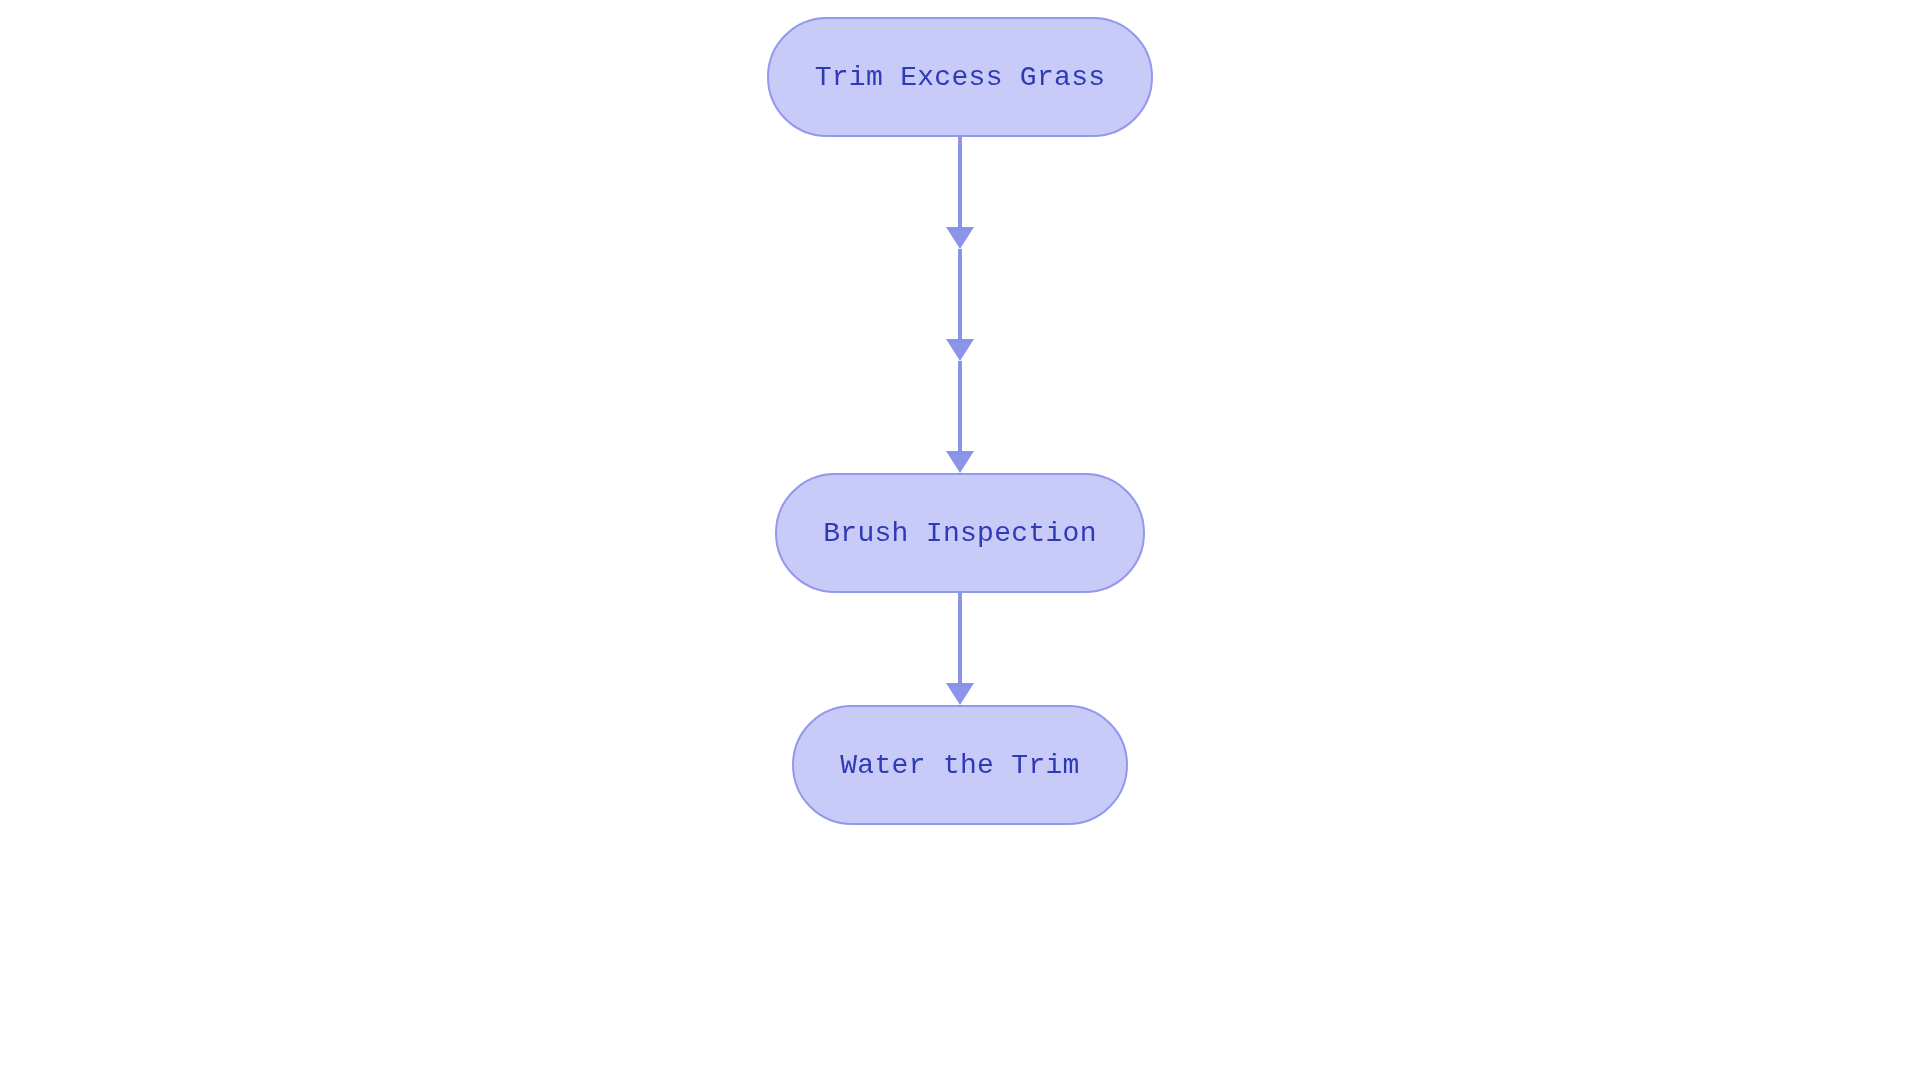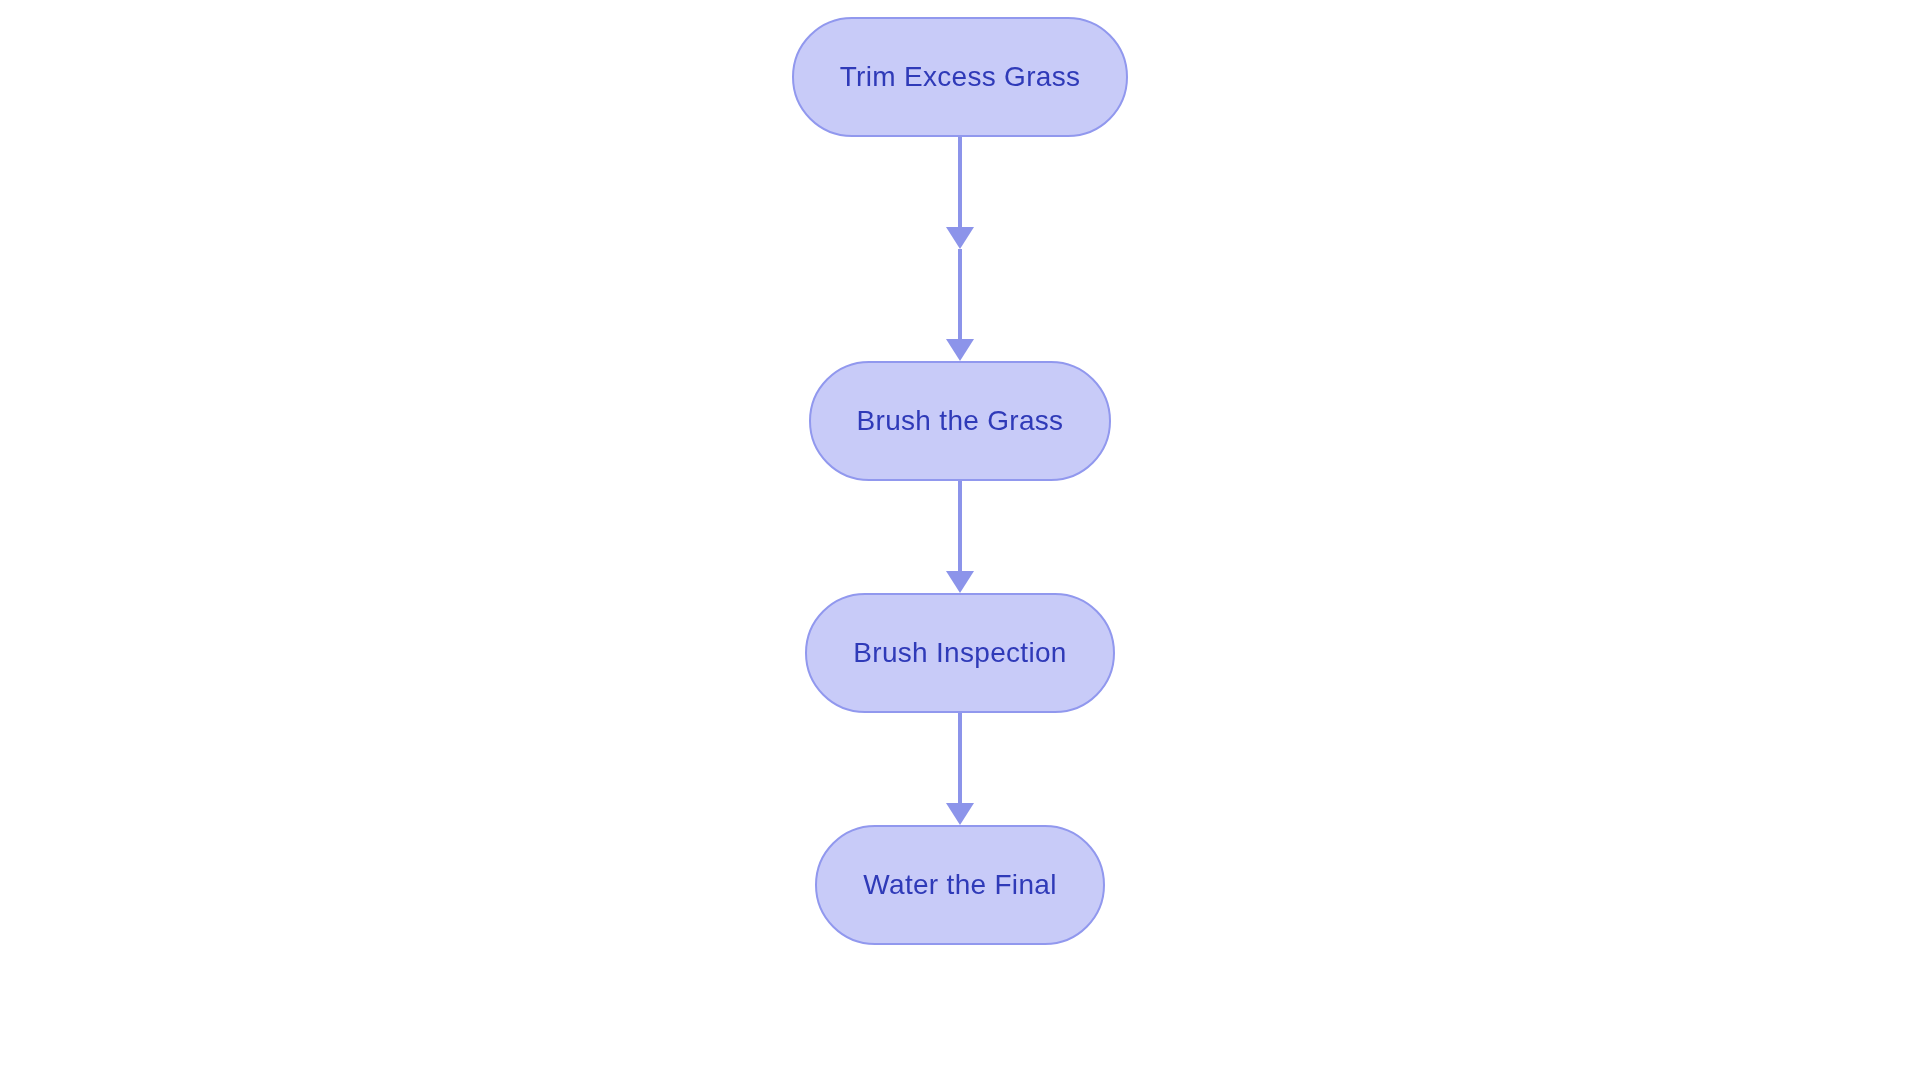--- a/index.html
+++ b/index.html
@@ -17,20 +17,21 @@
     overflow: hidden;
     font-family: "Liberation Sans", sans-serif;
   }
   .canvas {
     width: 1920px;
     height: 1083px;
     display: flex;
     flex-direction: column;
     align-items: center;
     padding-top: 17px;
+    font-family: Liberation Mono, monospace;
   }
   .flow-node {
     height: 120px;
     border-radius: 60px;
     background: var(--node-fill);
     border: 2px solid var(--node-border);
     color: var(--node-text);
     font-size: 28px;
     letter-spacing: 0.3px;
     display: flex;
@@ -72,29 +73,28 @@
     <div class="arrow-shaft"></div>
     <div class="arrow-head"></div>
   </div>
 
 
   <div class="flow-arrow">
     <div class="arrow-shaft"></div>
     <div class="arrow-head"></div>
   </div>
 
-  <div class="flow-node">Brush the Grass</div>
 
   <div class="flow-arrow">
     <div class="arrow-shaft"></div>
     <div class="arrow-head"></div>
   </div>
 
   <div class="flow-node">Brush Inspection</div>
 
   <div class="flow-arrow">
     <div class="arrow-shaft"></div>
     <div class="arrow-head"></div>
   </div>
 
-  <div class="flow-node">Water the Final</div>
+  <div class="flow-node">Water the Trim</div>
 
 </div>
 
 </body></html>

